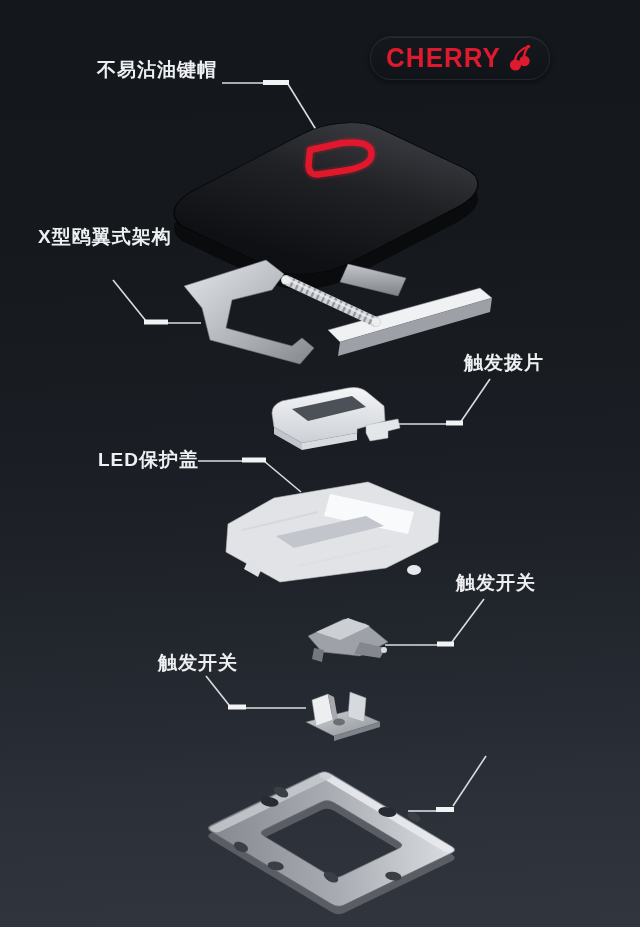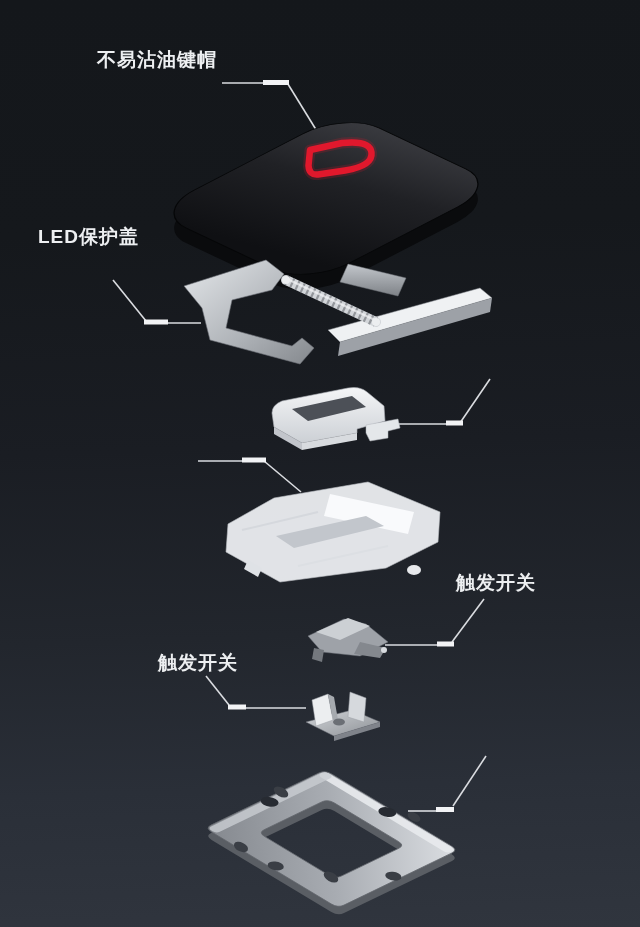--- a/index.html
+++ b/index.html
@@ -63,25 +63,39 @@
         <path d="M228 707 L246 707" stroke="#f2f3f5" stroke-width="5"></path>
       </g>
       <g>
         <path d="M486 756 L453 806"></path>
           <path d="M408 811 L438 811"></path>
         <path d="M436 809.5 L454 809.5" stroke="#f2f3f5" stroke-width="5"></path>
       </g>
     </g>
   </svg>
 
-
-  <div class="label" style="left:97px;top:45px">不易沾油键帽</div>
+  <div class="logo-pill">
+    <span class="logo-text">CHERRY</span>
+    <svg width="27" height="30" viewBox="0 0 27 30" style="position:static">
+      <g fill="none" stroke="#df1a2e" stroke-width="2.4" stroke-linecap="round">
+        <path d="M8 17 Q 9.5 8 21 3.5"></path>
+        <path d="M17 13 Q 18 7.5 21 3.8"></path>
+      </g>
+      <circle cx="8.5" cy="22" r="5.6" fill="#df1a2e"></circle>
+      <circle cx="17.5" cy="18" r="5.2" fill="#df1a2e"></circle>
+      <circle cx="21.5" cy="3.5" r="1.8" fill="#df1a2e"></circle>
+    </svg>
+  </div>
+
+  <div class="label" style="left:97px;top:55px">不易沾油键帽</div>
   <div class="label" style="left:35px;top:222px">
-    <span style="display:block;margin-left:3px">LED保护盖</span>
+    <span style="display:block;margin-left:3px">X型鸥翼式架构</span>
   </div>
+  <div class="label" style="left:464px;top:348px">触发拨片</div>
+  <div class="label" style="left:98px;top:445px">LED保护盖</div>
   <div class="label" style="left:456px;top:568px">触发开关</div>
   <div class="label" style="left:158px;top:648px">触发开关</div>
 
   <svg style="left:138px;top:93px" width="372" height="200" viewBox="0 0 372 200">
     <defs>
       <linearGradient id="kc" x1="0" y1="0" x2="0.2" y2="1">
         <stop offset="0" stop-color="#3b3c41"></stop>
           <stop offset="0.45" stop-color="#202125"></stop>
           <stop offset="1" stop-color="#0f1013"></stop>
       </linearGradient>

